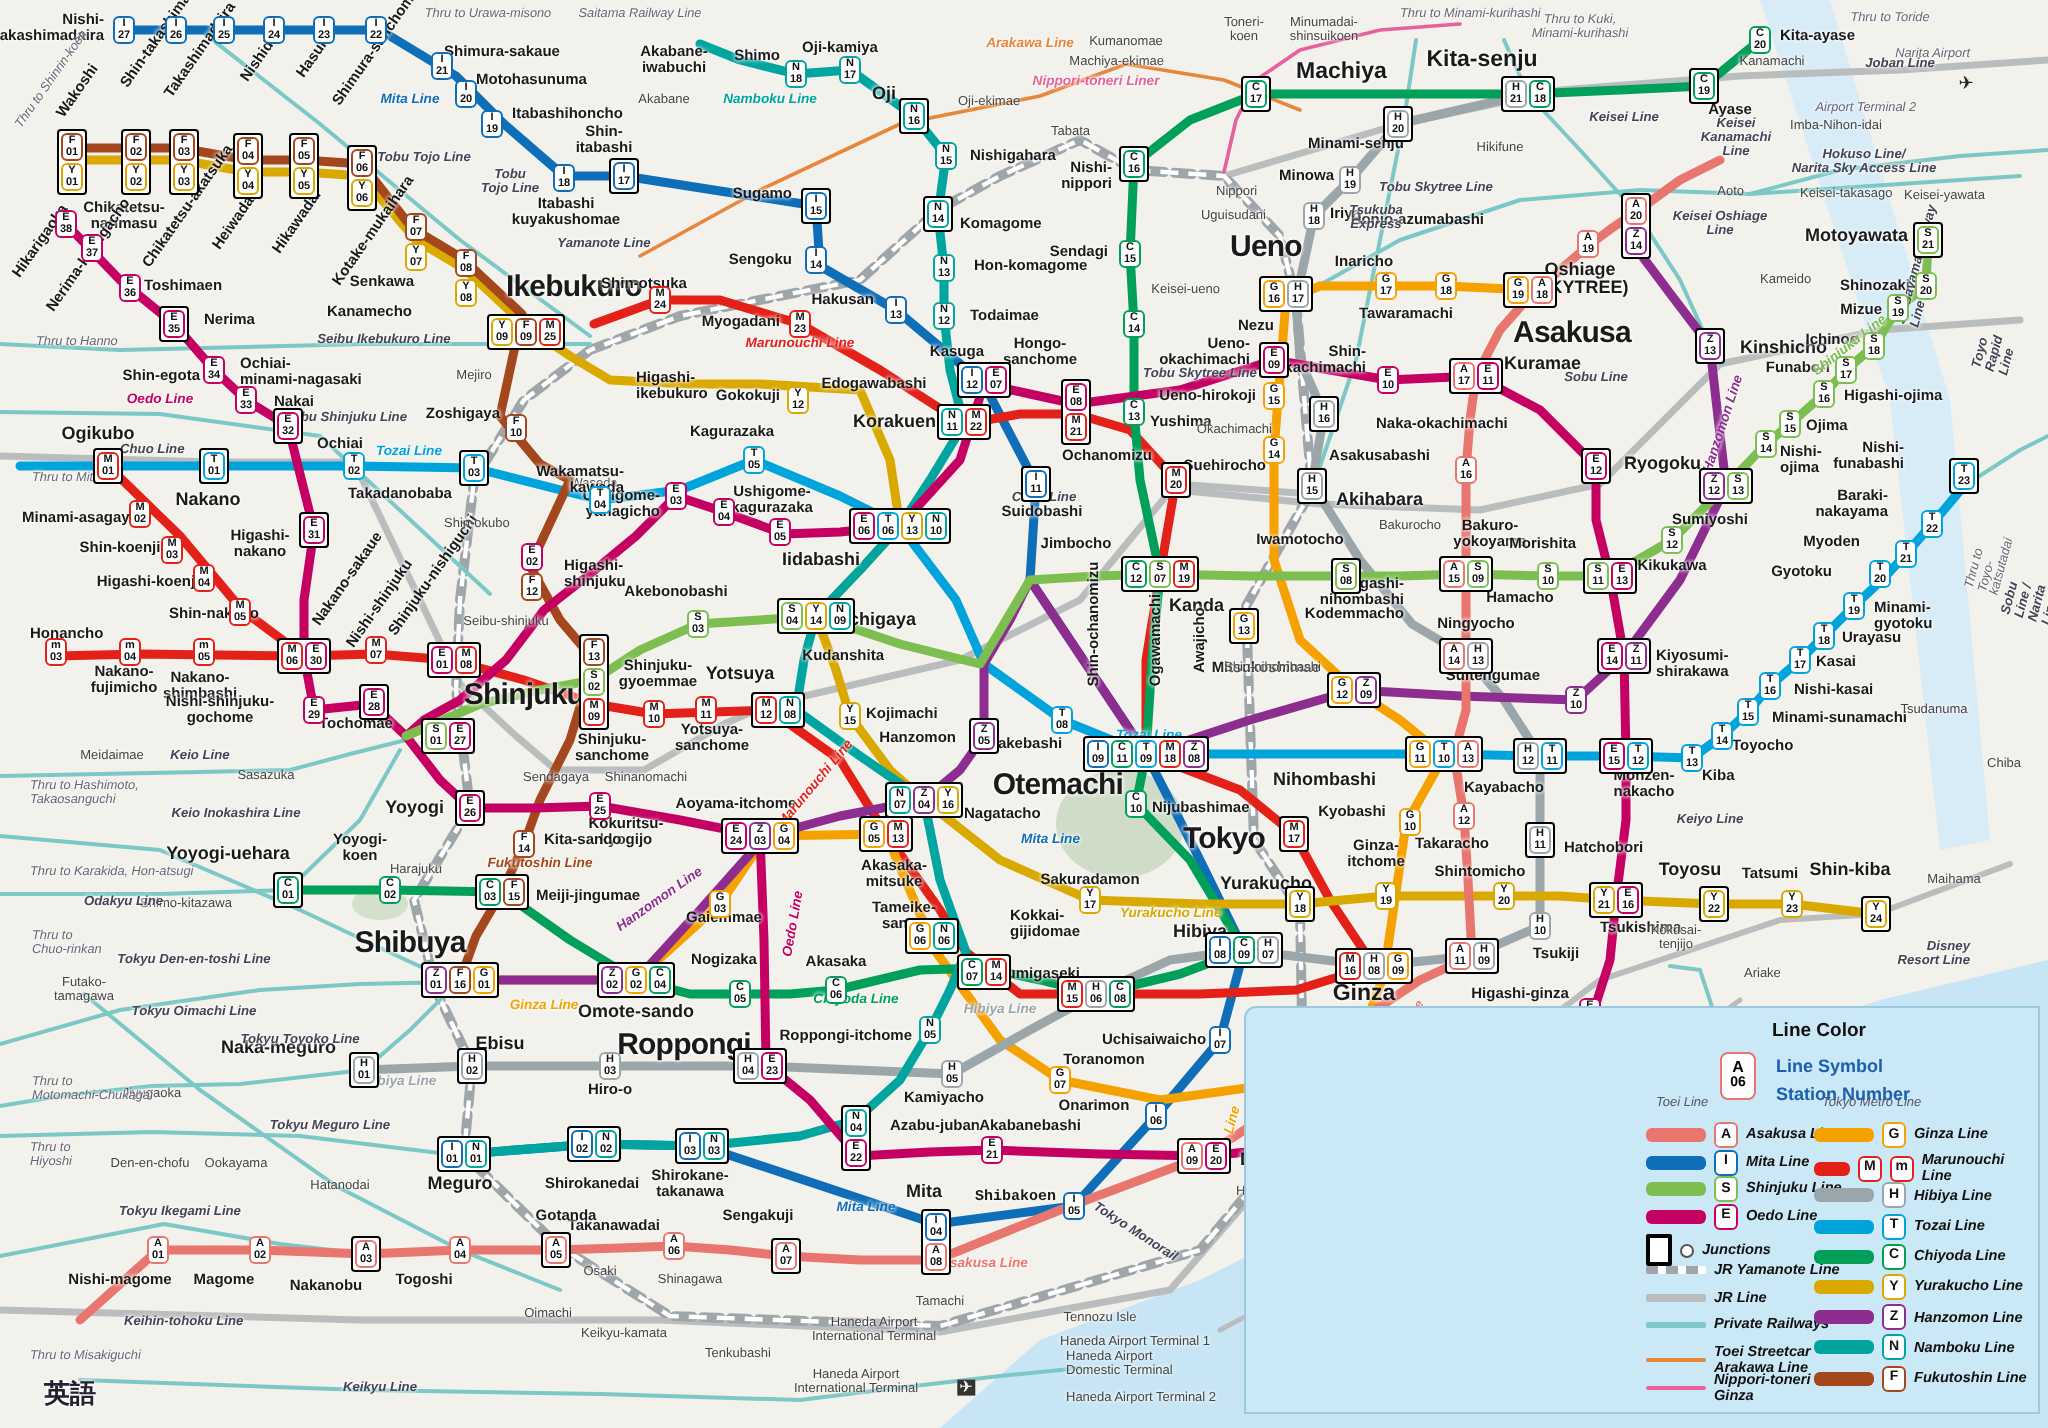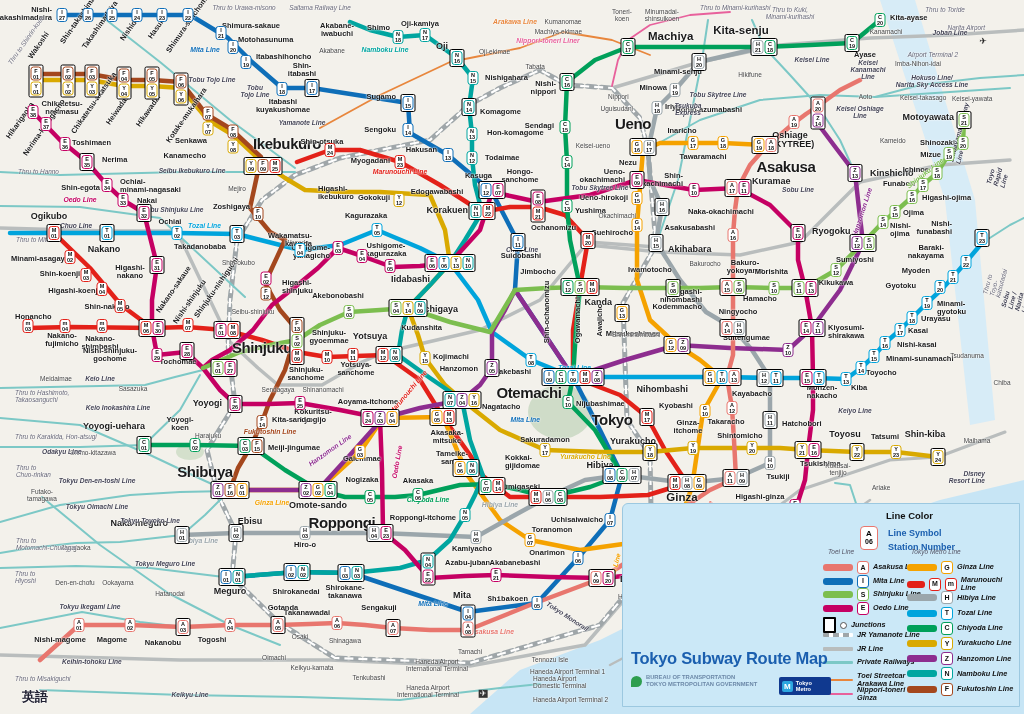--- a/index.html
+++ b/index.html
@@ -2163,30 +2163,16 @@
         </div>
         <div class="lgrow" style="left: 284px; top: 178.6px;">
           <span class="lgswatch" style="background: rgb(164, 71, 29); width: 30px;"></span>
           <span class="bg" style="border-color: rgb(164, 71, 29); width: 12px; height: 13px;">
             <b style="font-size: 7px;">F</b>
           </span>
           <span class="lgname">Fukutoshin Line</span>
         </div>
       </div>
 
-    <div id="titleblock">
-      <div id="maptitle">Tokyo Subway Route Map</div>
-      <div id="bureau">
-        <div id="leaf"></div>
-        <div class="btxt">
-          <div>BUREAU OF TRANSPORTATION</div>
-          <div>TOKYO METROPOLITAN GOVERNMENT</div>
-        </div>
-      </div>
-      <div id="metrologo">
-        <div class="mheart">M</div>
-        <div class="mtxt">Tokyo Metro</div>
-      </div>
-    </div>
   </div>
 
   <div class="lb lang" style="left:22px;top:690px;">英語</div>
 </div>
 
 </body></html>

